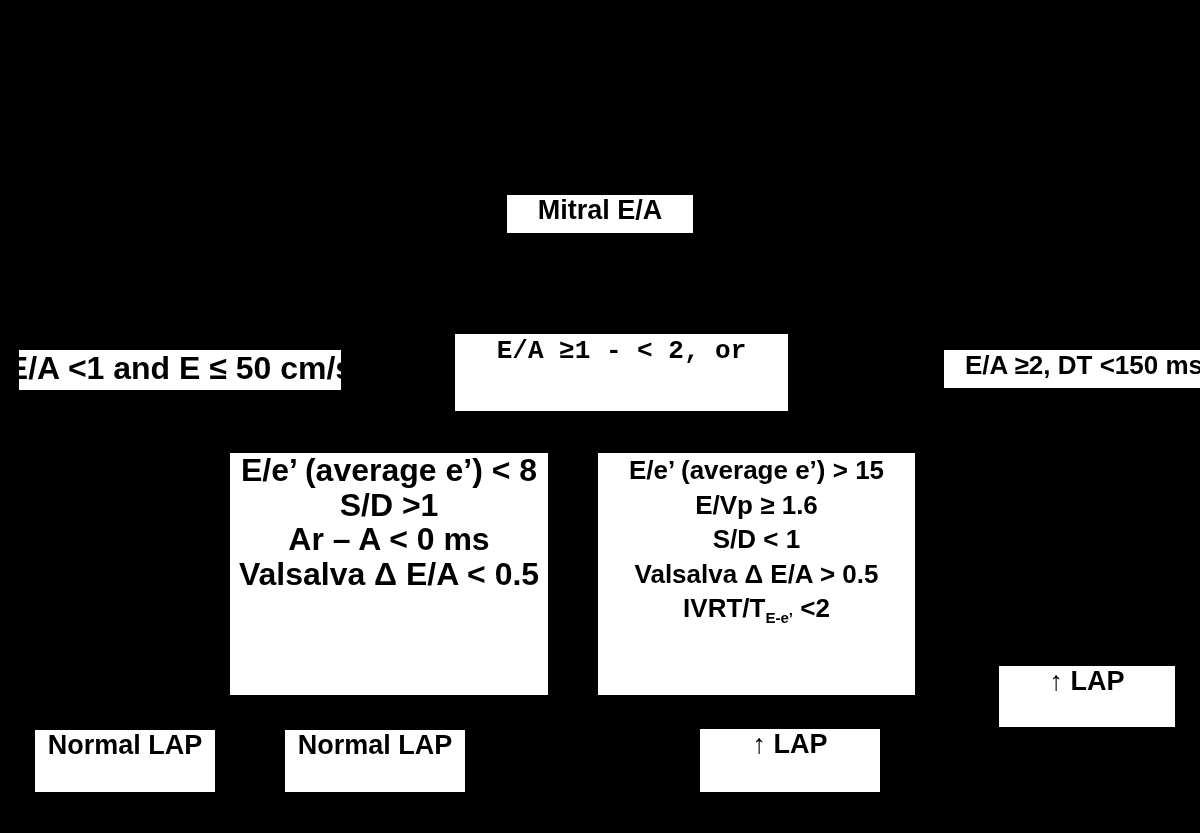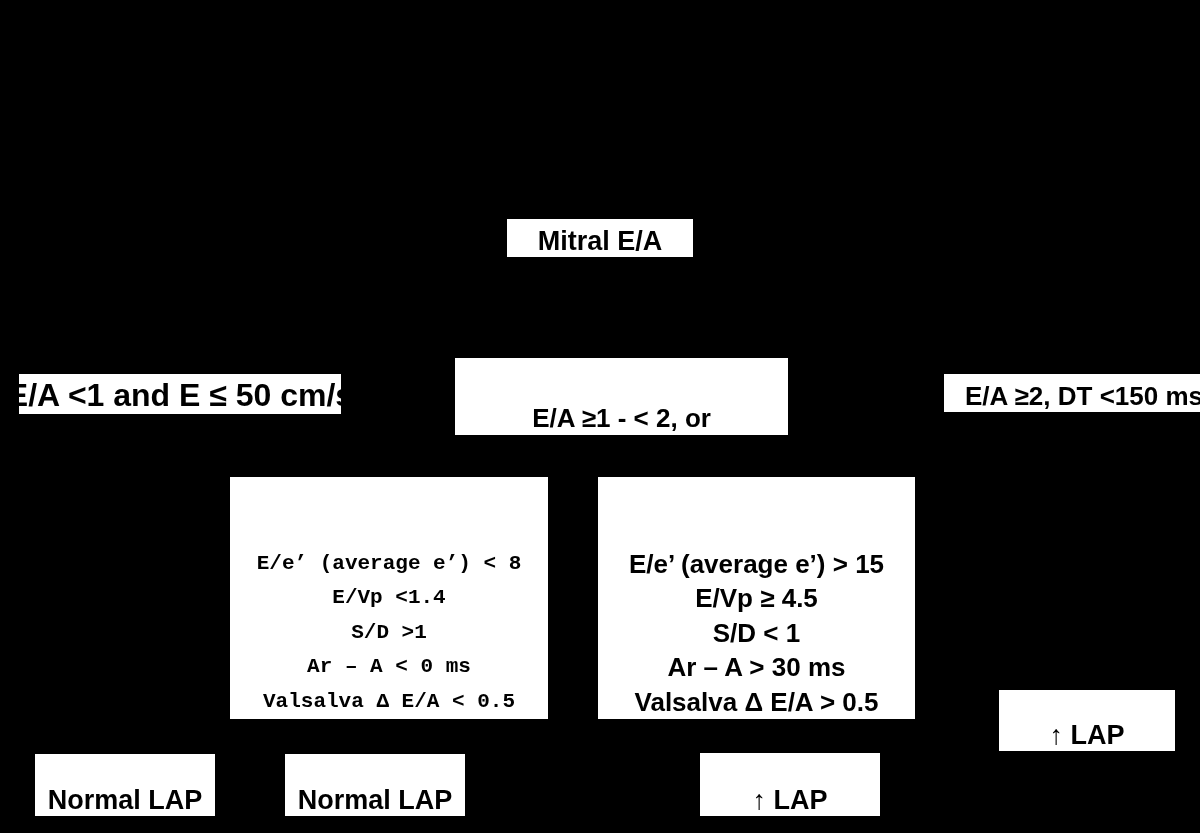--- a/index.html
+++ b/index.html
@@ -18,37 +18,36 @@
     color: #000000;
   }
   .node {
     position: absolute;
     background: #ffffff;
     border: 2px solid #000000;
     box-sizing: border-box;
     display: flex;
     flex-direction: column;
     align-items: center;
-    justify-content: flex-end;
+    justify-content: flex-start;
     text-align: center;
     white-space: nowrap;
-    margin-top: 24px;
   }
   .node .line { display: block; }
   sub.tsub {
     font-size: 0.58em;
     vertical-align: -0.38em;
     line-height: 0;
     letter-spacing: 0;
   }
   #mitral-box        { left: 505px; top: 193px; width: 190px; height: 42px;  font-size: 27px; }
   #branch-left-box   { left: 17px;  top: 348px; width: 326px; height: 44px;  font-size: 32px; }
-  #branch-center-box { left: 453px; top: 332px; width: 337px; height: 81px;  font-size: 26px; line-height: 34px; }
+  #branch-center-box { left: 453px; top: 332px; width: 337px; height: 81px;  font-size: 26px; line-height: 34px; font-family: Liberation Mono, monospace; }
   #branch-right-box  { left: 942px; top: 348px; width: 284px; height: 42px;  font-size: 26px; }
-  #criteria-left-box { left: 228px; top: 451px; width: 322px; height: 246px; font-size: 21px; line-height: 34.5px; font-family: Liberation Mono, monospace; }
+  #criteria-left-box { left: 228px; top: 451px; width: 322px; height: 246px; font-size: 32px; line-height: 34.5px; }
   #criteria-right-box{ left: 596px; top: 451px; width: 321px; height: 246px; font-size: 26px; line-height: 34.5px; }
   #lap-right-box     { left: 997px; top: 664px; width: 180px; height: 65px;  font-size: 27px; }
   #normal-lap-1-box  { left: 33px;  top: 728px; width: 184px; height: 66px;  font-size: 27px; }
   #normal-lap-2-box  { left: 283px; top: 728px; width: 184px; height: 66px;  font-size: 27px; }
   #lap-bottom-box    { left: 698px; top: 727px; width: 184px; height: 67px;  font-size: 27px; }
 </style>
 </head>
 <body>
 
 <div class="canvas">
@@ -64,32 +63,31 @@
   <div class="node" id="branch-center-box">
     <span class="line">E/A ≥1 - &lt; 2, or</span>
   </div>
 
   <div class="node" id="branch-right-box">
     <span class="line">E/A ≥2, DT &lt;150 ms</span>
   </div>
 
   <div class="node" id="criteria-left-box">
     <span class="line">E/e’ (average e’) &lt; 8</span>
-    <span class="line">E/Vp &lt;1.4</span>
     <span class="line">S/D &gt;1</span>
     <span class="line">Ar – A &lt; 0 ms</span>
     <span class="line">Valsalva Δ E/A &lt; 0.5</span>
   </div>
 
   <div class="node" id="criteria-right-box">
     <span class="line">E/e’ (average e’) &gt; 15</span>
-    <span class="line">E/Vp ≥ 4.5</span>
+    <span class="line">E/Vp ≥ 1.6</span>
     <span class="line">S/D &lt; 1</span>
-    <span class="line">Ar – A &gt; 30 ms</span>
     <span class="line">Valsalva Δ E/A &gt; 0.5</span>
+    <span class="line"><span>IVRT/T</span><sub class="tsub">E-e’</sub><span> &lt;2</span></span>
   </div>
 
   <div class="node" id="lap-right-box">
     <span class="line">↑ LAP</span>
   </div>
 
   <div class="node" id="normal-lap-1-box">
     <span class="line">Normal LAP</span>
   </div>
 

